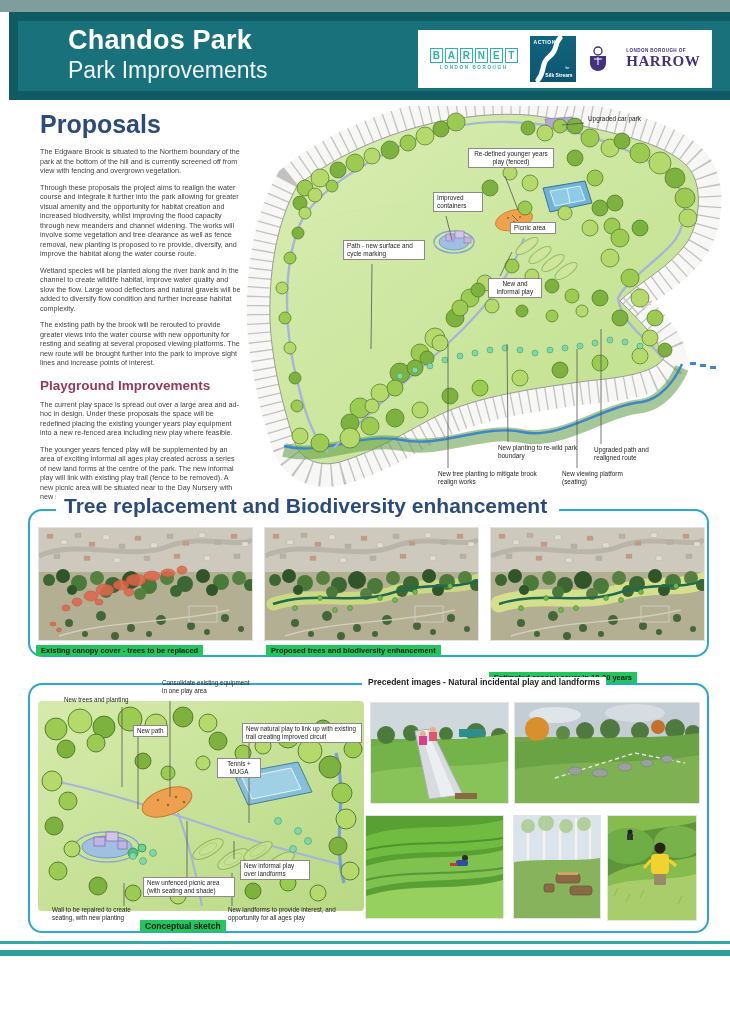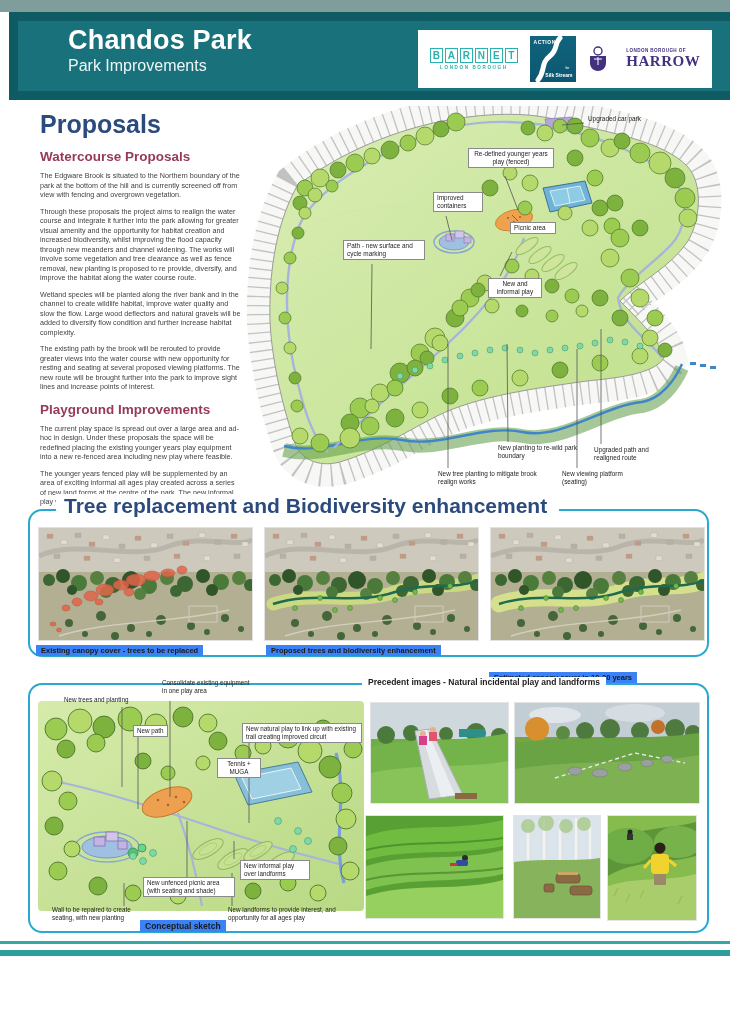--- a/index.html
+++ b/index.html
@@ -5,21 +5,21 @@
   html,body{margin:0;padding:0;background:#9aa0a0;}
   .page{position:relative;width:730px;height:1024px;margin:0 auto;background:#fff;
         font-family:"Liberation Sans",sans-serif;overflow:hidden;}
   .abs{position:absolute;}
 
   
   .top-strip{left:0;top:0;width:730px;height:12px;background:#7f9d9b;}
   .hdr{left:9px;top:12px;width:730px;height:88px;background:#18717b;
        border:9px solid #0e5b64;box-sizing:border-box;padding-left:28px;}
   .hdr h1{margin:4px 0 0 22px;font-size:27px;font-weight:700;color:#fff;letter-spacing:.2px;}
-  .hdr h2{margin:1px 0 0 22px;font-size:16px;font-weight:400;color:#eef6f6;}
+  .hdr h2{margin:1px 0 0 22px;font-size:23px;font-weight:400;color:#eef6f6;}
   .logo-card{left:418px;top:30px;width:294px;height:58px;background:#fff;
              display:flex;align-items:center;justify-content:space-around;padding:0 6px;box-sizing:border-box;}
   .barnet{display:flex;flex-direction:column;align-items:center;gap:2px;}
   .barnet .ltrs{display:flex;gap:2px;}
   .barnet .ltrs span{border:1.4px solid #2ab3ae;color:#2ab3ae;font-weight:700;font-size:10px;
                      width:11px;height:13px;display:flex;align-items:center;justify-content:center;}
   .barnet .sub{font-size:4.6px;font-weight:700;letter-spacing:1.6px;color:#2ab3ae;}
   .silk{width:46px;height:46px;background:linear-gradient(#11647e,#0d5670);position:relative;color:#fff;overflow:hidden;}
   .silk .t{position:absolute;left:4px;top:3px;font-size:5px;font-weight:700;letter-spacing:.5px;}
   .silk .f{position:absolute;right:6px;bottom:12px;font-size:3.6px;}
@@ -39,21 +39,21 @@
   .mlabel{position:absolute;font-size:6.4px;line-height:1.25;color:#1d1d1d;}
   .boxed{background:#fff;border:.5px solid #8a8a8a;padding:1px 3px;}
   .ctr{text-align:center;}
 
   
   .sec-box{border:2px solid #2aa9d0;border-radius:14px;background:#fff;}
   .tree-box{left:28px;top:509px;width:677px;height:144px;}
   .play-box{left:28px;top:683px;width:677px;height:246px;}
   .sec-head{position:absolute;font-weight:700;color:#2b4a7d;background:#fff;padding:0 12px 0 8px;font-size:21px;}
   .small-head{position:absolute;font-weight:700;color:#222;background:#fff;padding:0 6px;font-size:8.5px;}
-  .cap{position:absolute;font-weight:700;color:#1a1a1a;background:#3b82f6;padding:1px 5px;font-size:7.5px;}
+  .cap{position:absolute;font-weight:700;color:#1a1a1a;background:#22c55e;padding:1px 5px;font-size:7.5px;}
 
   .aerial{position:absolute;width:213px;height:112px;border:1px solid #e2e2e2;background:#b3af93;}
   .aerial svg{width:100%;height:100%;display:block;}
 
   .photo{position:absolute;border:1px solid #e4e4e4;overflow:hidden;background:#ddd;}
   .photo svg{width:100%;height:100%;display:block;}
 
   .sk-label{position:absolute;font-size:6.3px;line-height:1.25;color:#1d1d1d;}
 
   
@@ -99,21 +99,20 @@
       </svg>
       <div class="tx">
         <div class="l1">LONDON BOROUGH OF</div>
         <div class="l2">HARROW</div>
       </div>
     </div>
   </div>
 
   <div class="abs col">
     <div class="title">Proposals</div>
-    <h3>Watercourse Proposals</h3>
     <p>The Edgware Brook is situated to the Northern boundary of the park at the bottom of the hill and is currently screened off from view with fencing and overgrown vegetation.</p>
     <p>Through these proposals the project aims to realign the water course and integrate it further into the park allowing for greater visual amenity and the opportunity for habitat creation and increased biodiversity, whilst improving the flood capacity through new meanders and channel widening. The works will involve some vegetation and tree clearance as well as fence removal, new planting is proposed to re provide, diversify, and improve the habitat along the water course route.</p>
     <p>Wetland species will be planted along the river bank and in the channel to create wildlife habitat, improve water quality and slow the flow. Large wood deflectors and natural gravels will be added to diversify flow condition and further increase habitat complexity.</p>
     <p>The existing path by the brook will be rerouted to provide greater views into the water course with new opportunity for resting and seating at several proposed viewing platforms. The new route will be brought further into the park to improve sight lines and increase points of interest.</p>
     <h3>Playground Improvements</h3>
     <p>The current play space is spread out over a large area and ad-hoc in design. Under these proposals the space will be redefined placing the existing younger years play equipment into a new re-fenced area including new play where feasible.</p>
     <p>The younger years fenced play will be supplemented by an area of exciting informal all ages play created across a series of new land forms at the centre of the park. The new informal play will link with existing play trail (fence to be removed). A new picnic area will be situated near to the Day Nursery with new shade provided and existing stone walls repaired.</p>
   </div>
 
   <div class="abs map-wrap">

